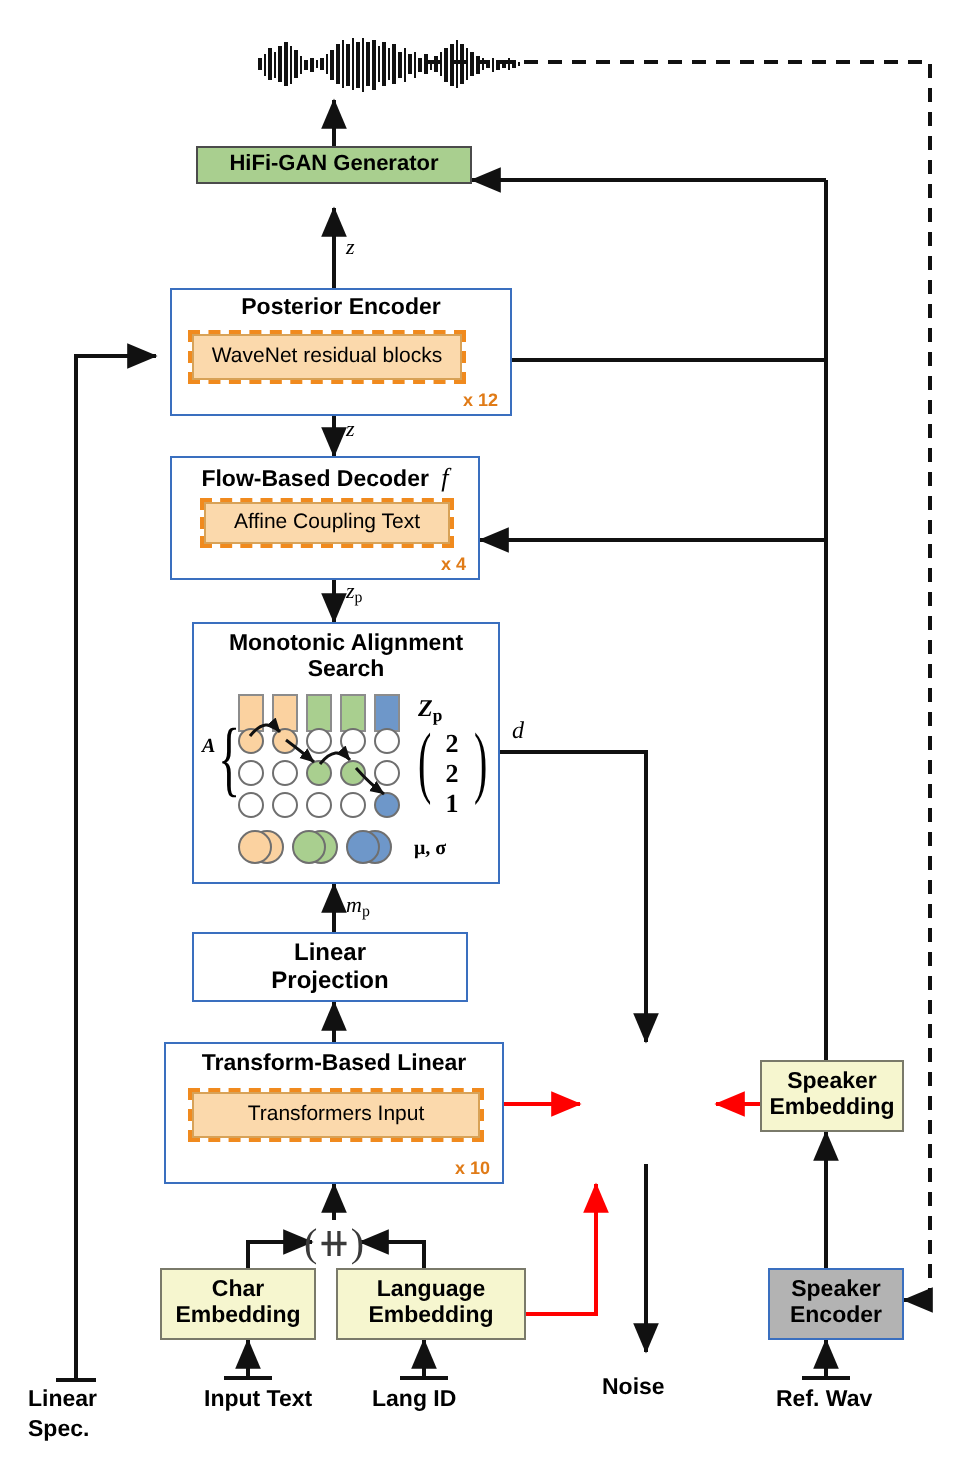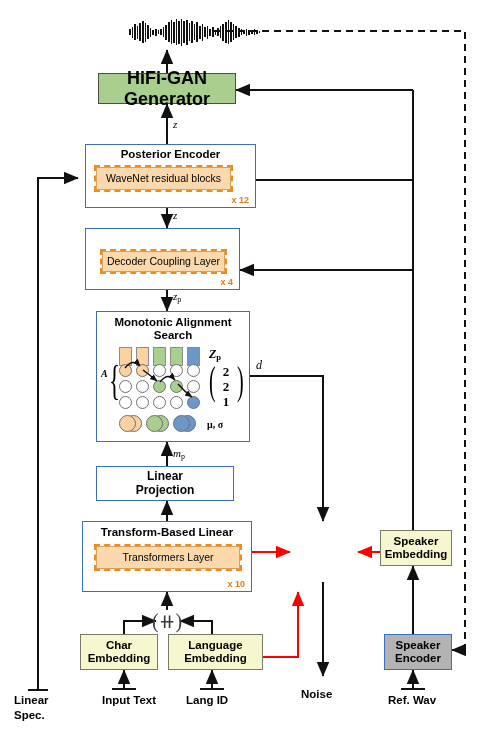--- a/index.html
+++ b/index.html
@@ -152,35 +152,39 @@
       <i style="height: 6px;"></i>
       <i style="height: 4px;"></i>
       <i style="height: 7px;"></i>
       <i style="height: 5px;"></i>
       <i style="height: 3px;"></i>
       <i style="height: 6px;"></i>
       <i style="height: 4px;"></i>
       <i style="height: 2px;"></i>
     </div>
 
-  <div class="node green-box" style="left:98px;top:73px;width:138px;height:31px;font-size:18px;">
+  <div class="node green-box" style="left:98px;top:73px;width:138px;height:19px;font-size:11px;">
     <span>HiFi-GAN Generator</span>
   </div>
 
   <div class="node blue-box" style="left:85px;top:144px;width:171px;height:64px;">
     <div class="hdr" style="top:3px;font-size:11.5px;">Posterior Encoder</div>
     <div class="dash-wrap" style="left:8px;top:20px;width:139px;height:27px;">
       <div class="inner-orange" style="font-size:10.5px;">WaveNet residual blocks</div>
     </div>
     <div class="rep" style="right:6px;bottom:2px;">x 12</div>
   </div>
 
   <div class="node blue-box" style="left:85px;top:228px;width:155px;height:62px;">
+    <div class="hdr" style="top:3px;font-size:11.5px;">
+      <span>Flow-Based Decoder</span>
+      <span style="font-family:'Liberation Serif',serif;font-style:italic;font-weight:normal;font-size:13px;padding-left:3px;">f</span>
+    </div>
     <div class="dash-wrap" style="left:14px;top:20px;width:127px;height:25px;">
-      <div class="inner-orange" style="font-size:10.5px;">Decoder Coupling Layer</div>
+      <div class="inner-orange" style="font-size:10.5px;">Affine Coupling Text</div>
     </div>
     <div class="rep" style="right:6px;bottom:2px;">x 4</div>
   </div>
 
   <div class="node blue-box" style="left:96px;top:311px;width:154px;height:131px;">
     <div class="hdr" style="top:4px;font-size:11.5px;">Monotonic Alignment</div>
     <div class="hdr" style="top:17px;font-size:11.5px;">Search</div>
 
     <div id="zp-bars" style="position:absolute;left:22px;top:35px;width:84px;height:19px;">
         <div class="bar" style="left: 0px; top: 0px; width: 13px; height: 19px; background: rgb(251, 210, 160);"></div>
@@ -246,21 +250,21 @@
   </div>
 
   <div class="node blue-box" style="left:96px;top:466px;width:138px;height:35px;font-size:12px;">
     <span>Linear</span>
     <span>Projection</span>
   </div>
 
   <div class="node blue-box" style="left:82px;top:521px;width:170px;height:71px;">
     <div class="hdr" style="top:4px;font-size:11.5px;">Transform-Based Linear</div>
     <div class="dash-wrap" style="left:11px;top:22px;width:148px;height:27px;">
-      <div class="inner-orange" style="font-size:10.5px;">Transformers Layer</div>
+      <div class="inner-orange" style="font-size:10.5px;">Transformers Input</div>
     </div>
     <div class="rep" style="right:6px;bottom:2px;">x 10</div>
   </div>
 
 
   <div class="node yellow-box" style="left:380px;top:530px;width:72px;height:36px;font-size:11.5px;">
     <span>Speaker</span>
     <span>Embedding</span>
   </div>
 

